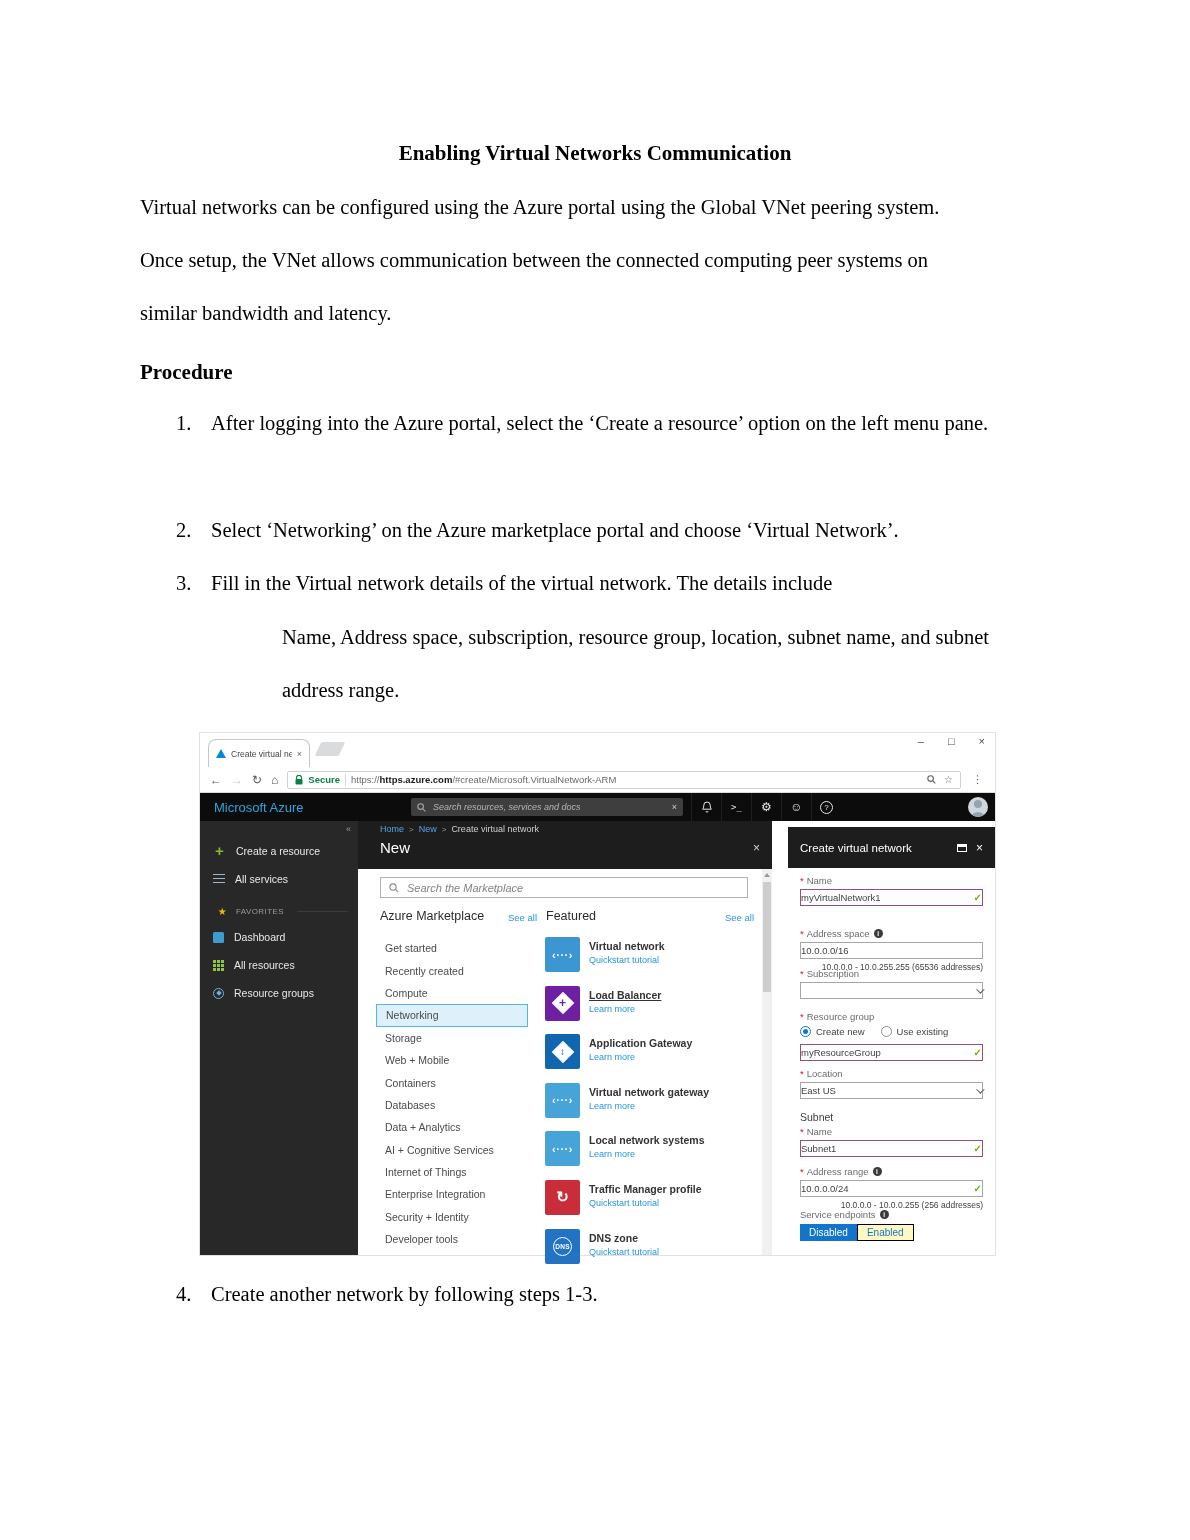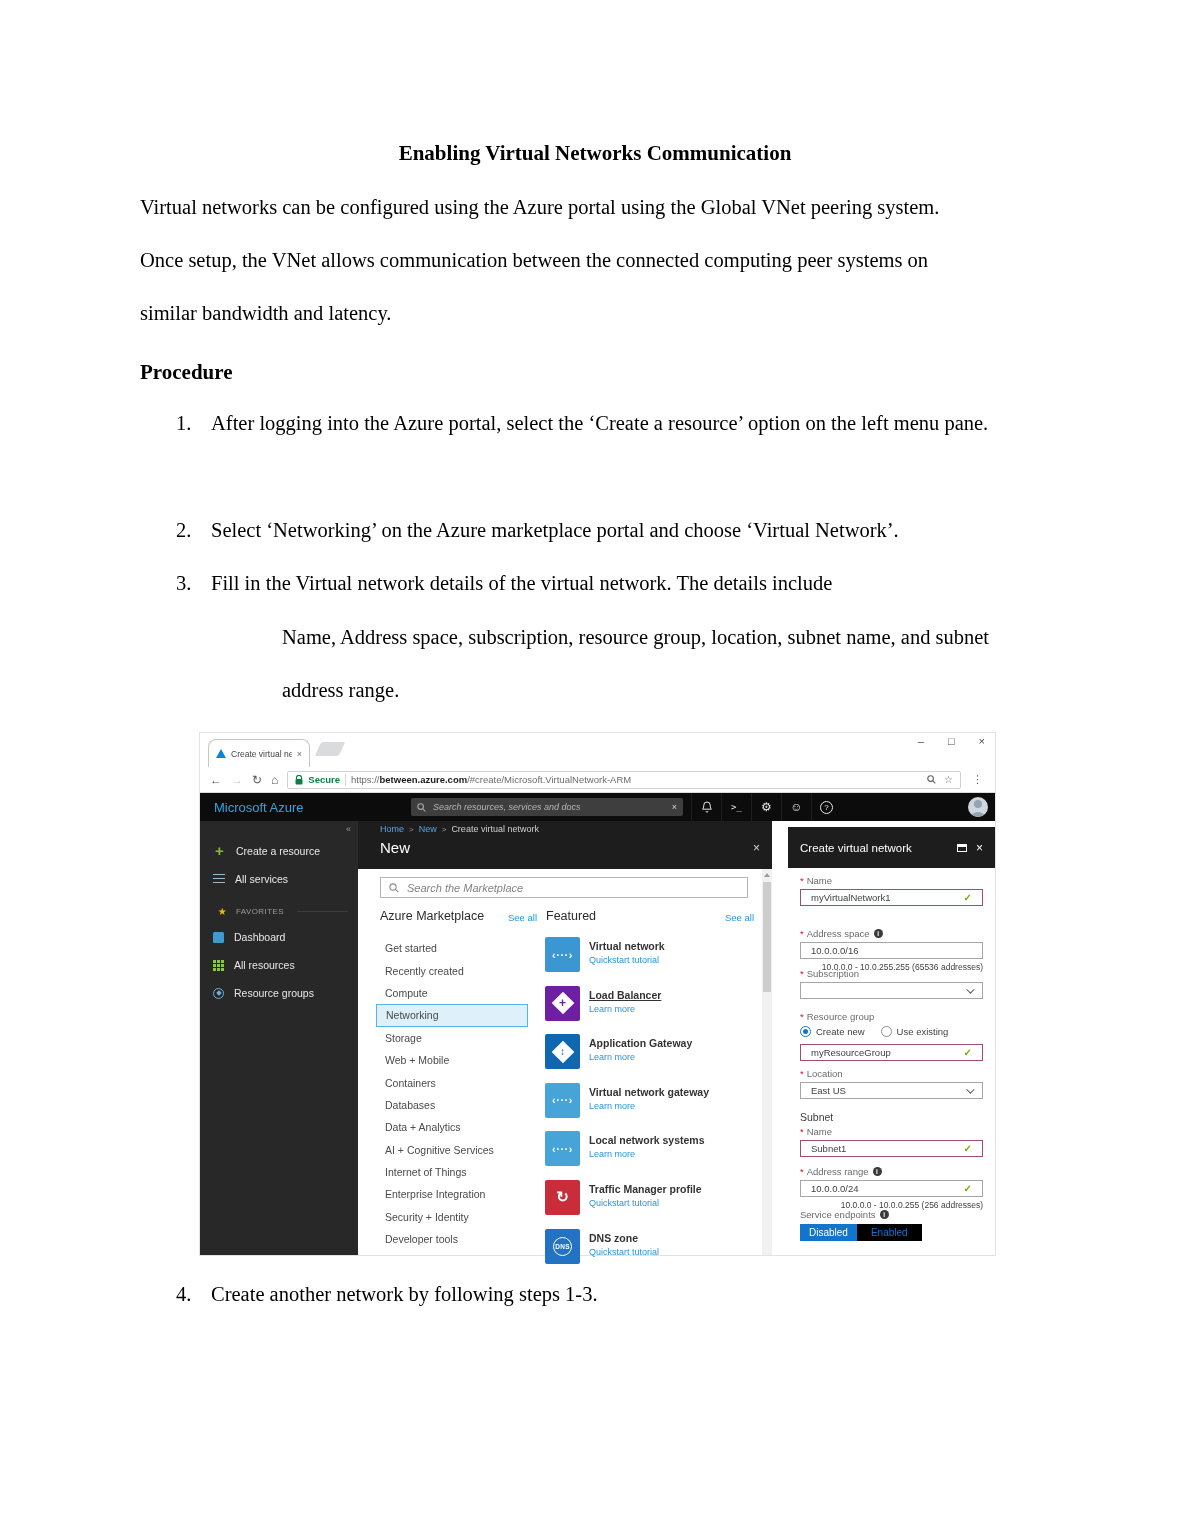--- a/index.html
+++ b/index.html
@@ -158,37 +158,37 @@
   .max-icon { width:10px; height:8px; border:1px solid #fff; border-top-width:3px; margin-right:9px; }
   .cb-x { font-size:12px; }
   .cb-body { position:relative; background:#fff; height:387px; font-size:9.5px; }
   .fg { position:absolute; left:12px; right:12px; }
   .fl { color:#6b6b6b; font-size:9.5px; margin-bottom:3px; display:flex; align-items:center; }
   .req::before { content:"*"; color:#cf1322; margin-right:3px; }
   .info-dot { width:9px; height:9px; border-radius:50%; background:#3a3a3a; color:#fff;
               font-size:6.5px; display:inline-flex; align-items:center; justify-content:center;
               margin-left:4px; font-weight:bold; font-style:normal; }
   .inp { height:17px; border:1px solid #a6a6a6; display:flex; align-items:center;
-         padding:0 10px; color:#3f3f3f; background:#fff; }
+         padding:0 0; color:#3f3f3f; background:#fff; }
   .inp.valid { border-color:#9a4d78; }
   .check { margin-left:auto; color:#6fae00; font-size:10px; font-weight:bold; }
   .chev { margin-left:auto; width:6px; height:6px; border-right:1.2px solid #555;
           border-bottom:1.2px solid #555; transform:rotate(45deg) translateY(-2px); }
   .hint { text-align:right; font-size:8.5px; color:#3f3f3f; margin-top:3px; }
   .radios { display:flex; gap:16px; margin:4px 0 7px; align-items:center; color:#3f3f3f; }
   .radio { display:flex; align-items:center; gap:5px; }
   .rdot { width:11px; height:11px; border:1px solid #8f8f8f; border-radius:50%; position:relative; }
   .rdot.on { border-color:#1374cc; }
   .rdot.on::after { content:""; position:absolute; inset:2px; background:#1374cc; border-radius:50%; }
   .sec-label { position:absolute; left:12px; font-size:10.5px; color:#3f3f3f; }
   .fl.plain { color:#6b6b6b; }
   .toggle { display:flex; margin-top:4px; }
   .tbtn { height:17px; padding:0 9px; display:flex; align-items:center; font-size:10px; }
   .tbtn.on { background:#1374cc; color:#fff; }
-  .tbtn.off { background:#000000; color:#1374cc; border:5px solid #000000; }
+  .tbtn.off { background:#fef9c3; color:#1374cc; border:1px solid #000000; }
 
   svg { display:block; }
 </style>
 </head>
 <body>
 
 <div class="page">
 
   <div class="doc-title">Enabling Virtual Networks Communication</div>
   <div class="doc-intro">Virtual networks can be configured using the Azure portal using the Global VNet peering system. Once setup, the VNet allows communication between the connected computing peer systems on similar bandwidth and latency.</div>
@@ -236,21 +236,21 @@
       <div class="urlbar">
         <span>
           <svg width="8" height="10" viewBox="0 0 8 10">
               <path d="M1.5 4V2.8a2.5 2.5 0 0 1 5 0V4" fill="none" stroke="#0b8043" stroke-width="1.2"></path>
               <rect x="0.5" y="4" width="7" height="5.5" rx="1" fill="#0b8043"></rect>
             </svg>
         </span>
         <span class="secure">Secure</span>
         <span class="url-sep"></span>
         <span>
-          <span class="url-prefix">https://</span><span class="url-domain">between.azure.com</span><span class="url-path">/#create/Microsoft.VirtualNetwork-ARM</span>
+          <span class="url-prefix">https://</span><span class="url-domain">https.azure.com</span><span class="url-path">/#create/Microsoft.VirtualNetwork-ARM</span>
         </span>
         <span class="url-icons">
           <span>
             <svg width="9" height="9" viewBox="0 0 9 9">
                 <circle cx="3.6" cy="3.6" r="2.8" fill="none" stroke="#5f6368" stroke-width="1.1"></circle>
                 <line x1="5.8" y1="5.8" x2="8.3" y2="8.3" stroke="#5f6368" stroke-width="1.1"></line>
               </svg>
           </span>
           <span>☆</span>
         </span>

